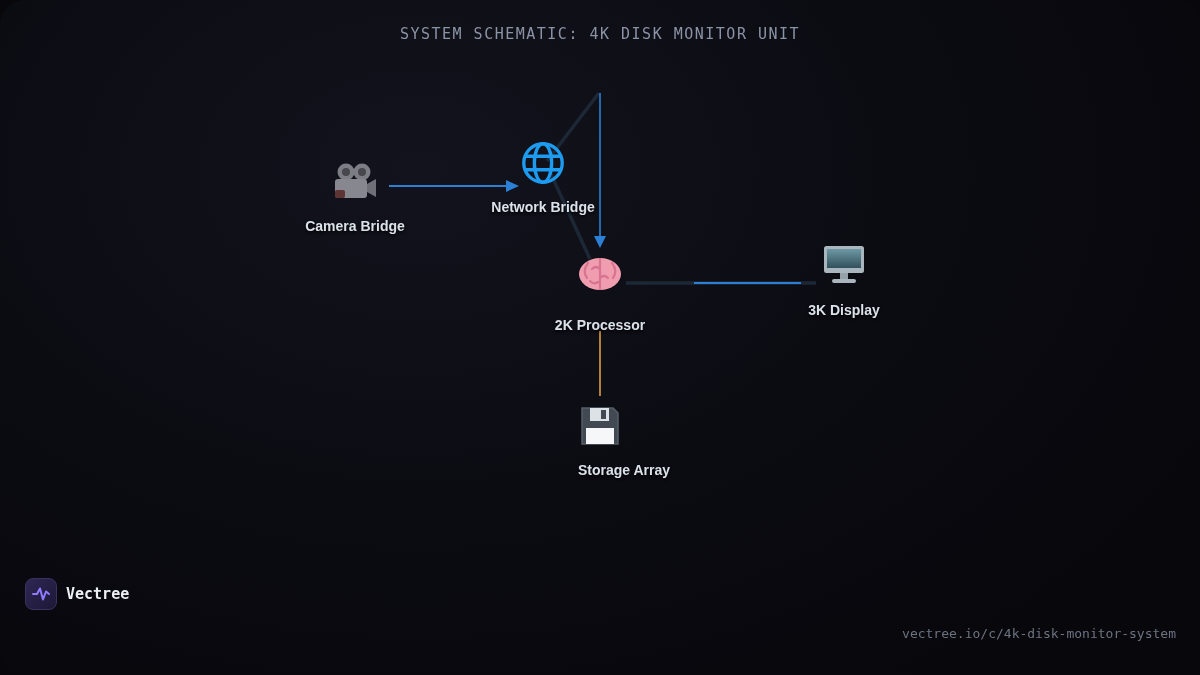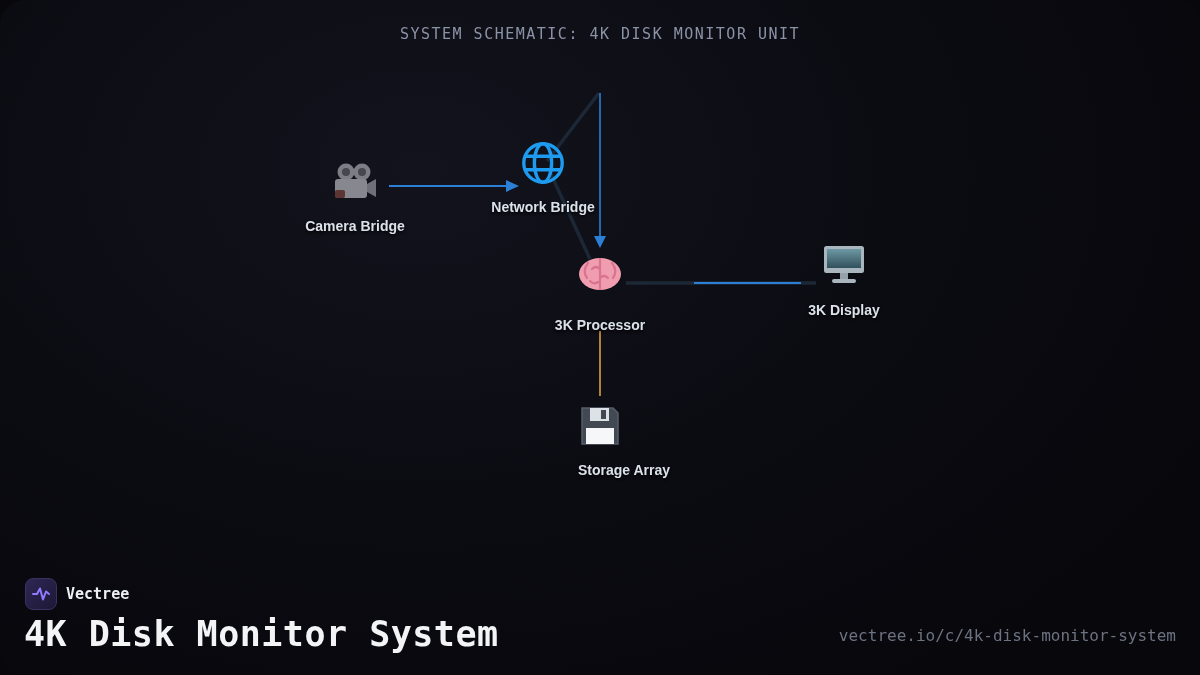--- a/index.html
+++ b/index.html
@@ -22,21 +22,21 @@
     color:#dbe2ea; text-shadow:0 2px 3px rgba(0,0,0,0.9); white-space:nowrap;
   }
   .brand-logo {
     position:absolute; left:25px; top:578px; width:32px; height:32px; border-radius:8px;
     background:linear-gradient(135deg,#2e2754 0%,#1d1836 100%);
     border:1px solid #3a3160;
     display:flex; align-items:center; justify-content:center;
   }
   .brand-name { position:absolute; left:66px; top:585px; font-size:15px; font-weight:700; color:#eceff3; }
   .footer-title { position:absolute; left:24px; top:614px; font-size:35px; font-weight:700; color:#f3f4f6; letter-spacing:0.5px; white-space:nowrap; }
-  .footer-url { position:absolute; right:24px; top:626px; font-size:16px; color:#6c7380; }
+  .footer-url { position:absolute; right:24px; top:626px; font-size:13px; color:#6c7380; }
 </style>
 </head>
 <body>
 
 <div class="stage">
 
   <div class="schematic-title">SYSTEM SCHEMATIC: 4K DISK MONITOR UNIT</div>
 
   <svg class="edges" width="1200" height="675" viewBox="0 0 1200 675">
     <line x1="599" y1="93" x2="547" y2="161" stroke-width="3.5" stroke="#1c2836"></line>
@@ -72,21 +72,21 @@
     </svg>
   </div>
   <div class="node-label" style="left:543px; top:207px;">Network Bridge</div>
 
   <div class="node-icon" style="left:600px; top:274px;">
     <svg width="48" height="48" viewBox="0 0 48 48">
       <ellipse cx="24" cy="24" rx="21" ry="16" fill="#f19db0"></ellipse>
       <path d="M24 9 V39 M12 13 Q6 21 11 28 M36 13 Q42 21 37 28 M16 19 Q20 15 24 19 M24 28 Q28 24 32 28 M14 31 Q18 35 22 32" stroke="#d97490" stroke-width="2.2" fill="none" stroke-linecap="round"></path>
     </svg>
   </div>
-  <div class="node-label" style="left:600px; top:325px;">3K Processor</div>
+  <div class="node-label" style="left:600px; top:325px;">2K Processor</div>
 
   <div class="node-icon" style="left:844px; top:264px;">
     <svg width="48" height="48" viewBox="0 0 48 48">
       <defs>
         <linearGradient id="screenGrad" x1="0" y1="0" x2="0" y2="1">
           <stop offset="0" stop-color="#6d99a4"></stop>
           <stop offset="1" stop-color="#31505c"></stop>
         </linearGradient>
       </defs>
       <rect x="4" y="6" width="40" height="27" rx="2.5" fill="#a9b6be"></rect>
@@ -106,16 +106,15 @@
     </svg>
   </div>
   <div class="node-label" style="left:600px; top:470px;margin-left:24px;">Storage Array</div>
 
   <div class="brand-logo">
     <svg width="20" height="20" viewBox="0 0 20 20">
       <polyline points="2,10 6,10 9,4.5 12,15.5 15,7.5 18,10" fill="none" stroke="#8f7bff" stroke-width="2" stroke-linecap="round" stroke-linejoin="round"></polyline>
     </svg>
   </div>
   <div class="brand-name">Vectree</div>
-  <div class="footer-title">4K Disk Monitor System</div>
   <div class="footer-url">vectree.io/c/4k-disk-monitor-system</div>
 
 </div>
 
 </body></html>

